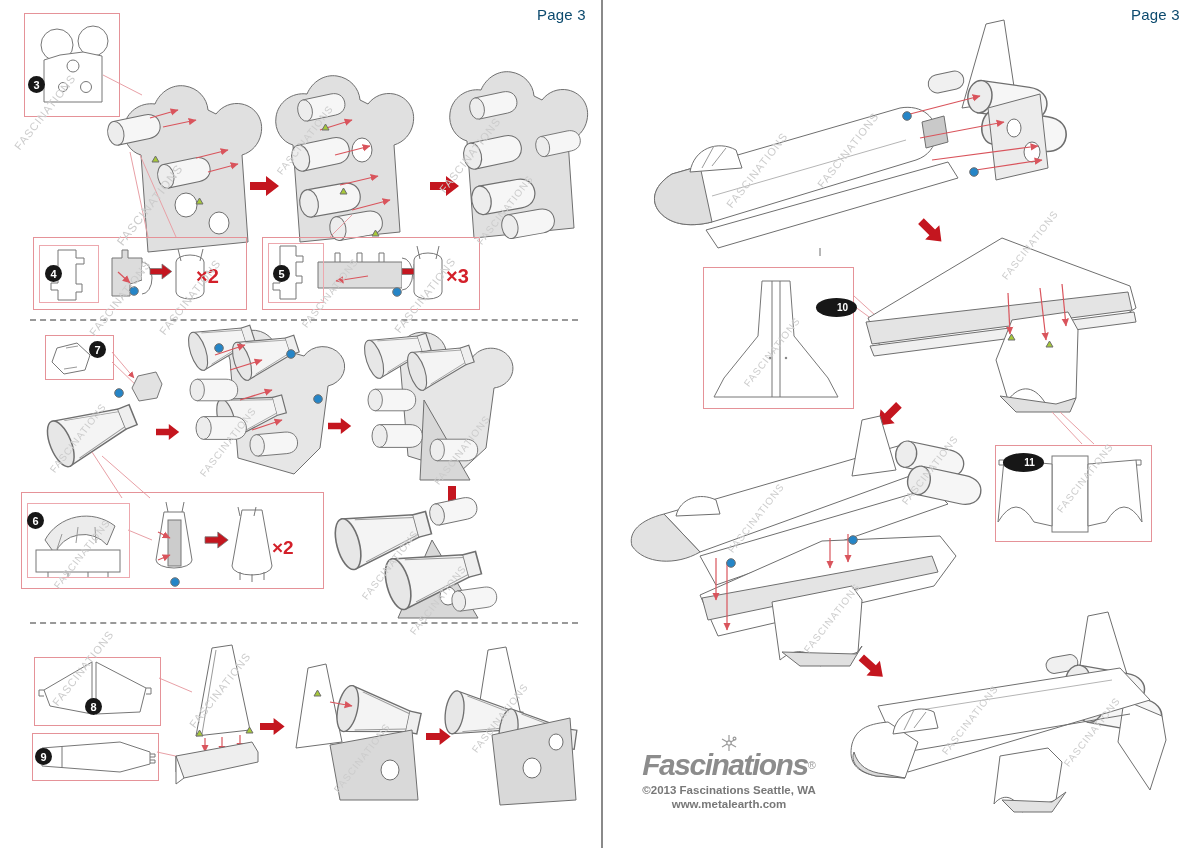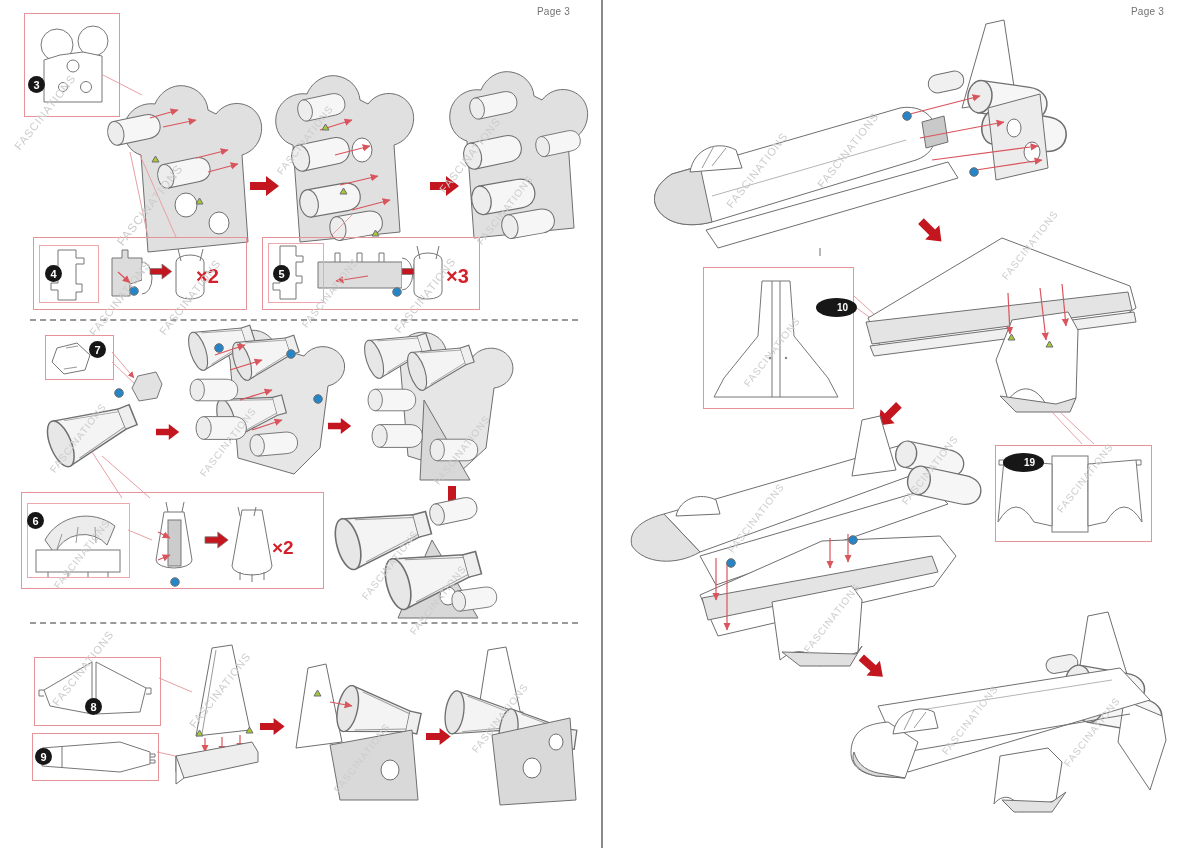--- a/index.html
+++ b/index.html
@@ -1,19 +1,19 @@
 <!DOCTYPE html>
 <html><head>
 <meta charset="utf-8">
 <style>
   html,body{margin:0;padding:0;background:#fff;}
   .sheet{position:relative;width:1200px;height:848px;background:#ffffff;overflow:hidden;
          font-family:"Liberation Sans",sans-serif;}
   .vdivider{position:absolute;left:601px;top:0;width:1.5px;height:848px;background:#8a8a8a;}
-  .page-title{position:absolute;font-size:10px;color:#737373;letter-spacing:0.2px;}
+  .page-title{position:absolute;font-size:15px;color:#0c4a6e;letter-spacing:0.2px;}
   .hdash{position:absolute;border-top:2px dashed #999;height:0;}
   .rbox{position:absolute;border:1.5px solid #e59298;background:transparent;}
   .rbox.inner{border-width:1px;border-color:#eda8ae;}
   .badge{position:absolute;width:17px;height:17px;border-radius:50%;background:#171717;color:#fff;
          display:flex;align-items:center;justify-content:center;font-size:11px;font-weight:bold;}
   .badge.lg{width:29px;height:19px;font-size:10px;padding-left:12px;}
   .mult{position:absolute;color:#d3202a;font-weight:bold;line-height:1;}
   .wm{position:absolute;color:#cccccc;letter-spacing:1px;white-space:nowrap;
       transform:translate(-50%,-50%) rotate(-52deg);pointer-events:none;}
   .artwork{position:absolute;left:0;top:0;}
@@ -392,21 +392,21 @@
   <div class="rbox" style="left:995px;top:445px;width:155px;height:95px;"></div>
 
   <div class="badge" style="left:28px;top:76px;">3</div>
   <div class="badge" style="left:45px;top:265px;">4</div>
   <div class="badge" style="left:273px;top:265px;">5</div>
   <div class="badge" style="left:27px;top:512px;">6</div>
   <div class="badge" style="left:89px;top:341px;">7</div>
   <div class="badge" style="left:85px;top:698px;">8</div>
   <div class="badge" style="left:35px;top:748px;">9</div>
   <div class="badge lg" style="left:816px;top:298px;">10</div>
-  <div class="badge lg" style="left:1003px;top:453px;">19</div>
+  <div class="badge lg" style="left:1003px;top:453px;">11</div>
 
   <div class="mult" style="left:196px;top:266px;font-size:20px;">×2</div>
   <div class="mult" style="left:446px;top:266px;font-size:20px;">×3</div>
   <div class="mult" style="left:272px;top:538px;font-size:19px;">×2</div>
 
   <span class="wm" style="left:45px;top:112px;font-size:11px;">FASCINATIONS</span>
   <span class="wm" style="left:150px;top:205px;font-size:12px;">FASCINATIONS</span>
   <span class="wm" style="left:305px;top:140px;font-size:10px;">FASCINATIONS</span>
   <span class="wm" style="left:470px;top:155px;font-size:11px;">FASCINATIONS</span>
   <span class="wm" style="left:505px;top:210px;font-size:10px;">FASCINATIONS</span>
@@ -428,14 +428,28 @@
   <span class="wm" style="left:848px;top:150px;font-size:11px;">FASCINATIONS</span>
   <span class="wm" style="left:1030px;top:245px;font-size:10px;">FASCINATIONS</span>
   <span class="wm" style="left:772px;top:352px;font-size:10px;">FASCINATIONS</span>
   <span class="wm" style="left:1085px;top:478px;font-size:10px;">FASCINATIONS</span>
   <span class="wm" style="left:756px;top:518px;font-size:10px;">FASCINATIONS</span>
   <span class="wm" style="left:930px;top:470px;font-size:10px;">FASCINATIONS</span>
   <span class="wm" style="left:832px;top:618px;font-size:10px;">FASCINATIONS</span>
   <span class="wm" style="left:970px;top:720px;font-size:10px;">FASCINATIONS</span>
   <span class="wm" style="left:1092px;top:732px;font-size:10px;">FASCINATIONS</span>
 
+  <div class="logo">
+    <svg class="logo-star" viewBox="0 0 20 18">
+      <g stroke="#9a9a9a" stroke-width="1.2" fill="none">
+        <line x1="10" y1="1" x2="10" y2="17"></line>
+        <line x1="3" y1="5" x2="17" y2="13"></line>
+        <line x1="17" y1="5" x2="3" y2="13"></line>
+        <circle cx="10" cy="9" r="2.2" fill="#fff"></circle>
+        <circle cx="15.5" cy="4.5" r="1.4" fill="#fff"></circle>
+      </g>
+    </svg>
+    <div><span class="logo-name">Fascinations</span><span class="logo-reg">®</span></div>
+    <div class="logo-sub">©2013 Fascinations Seattle, WA</div>
+    <div class="logo-sub2">www.metalearth.com</div>
+  </div>
 
 </div>
 
 </body></html>

